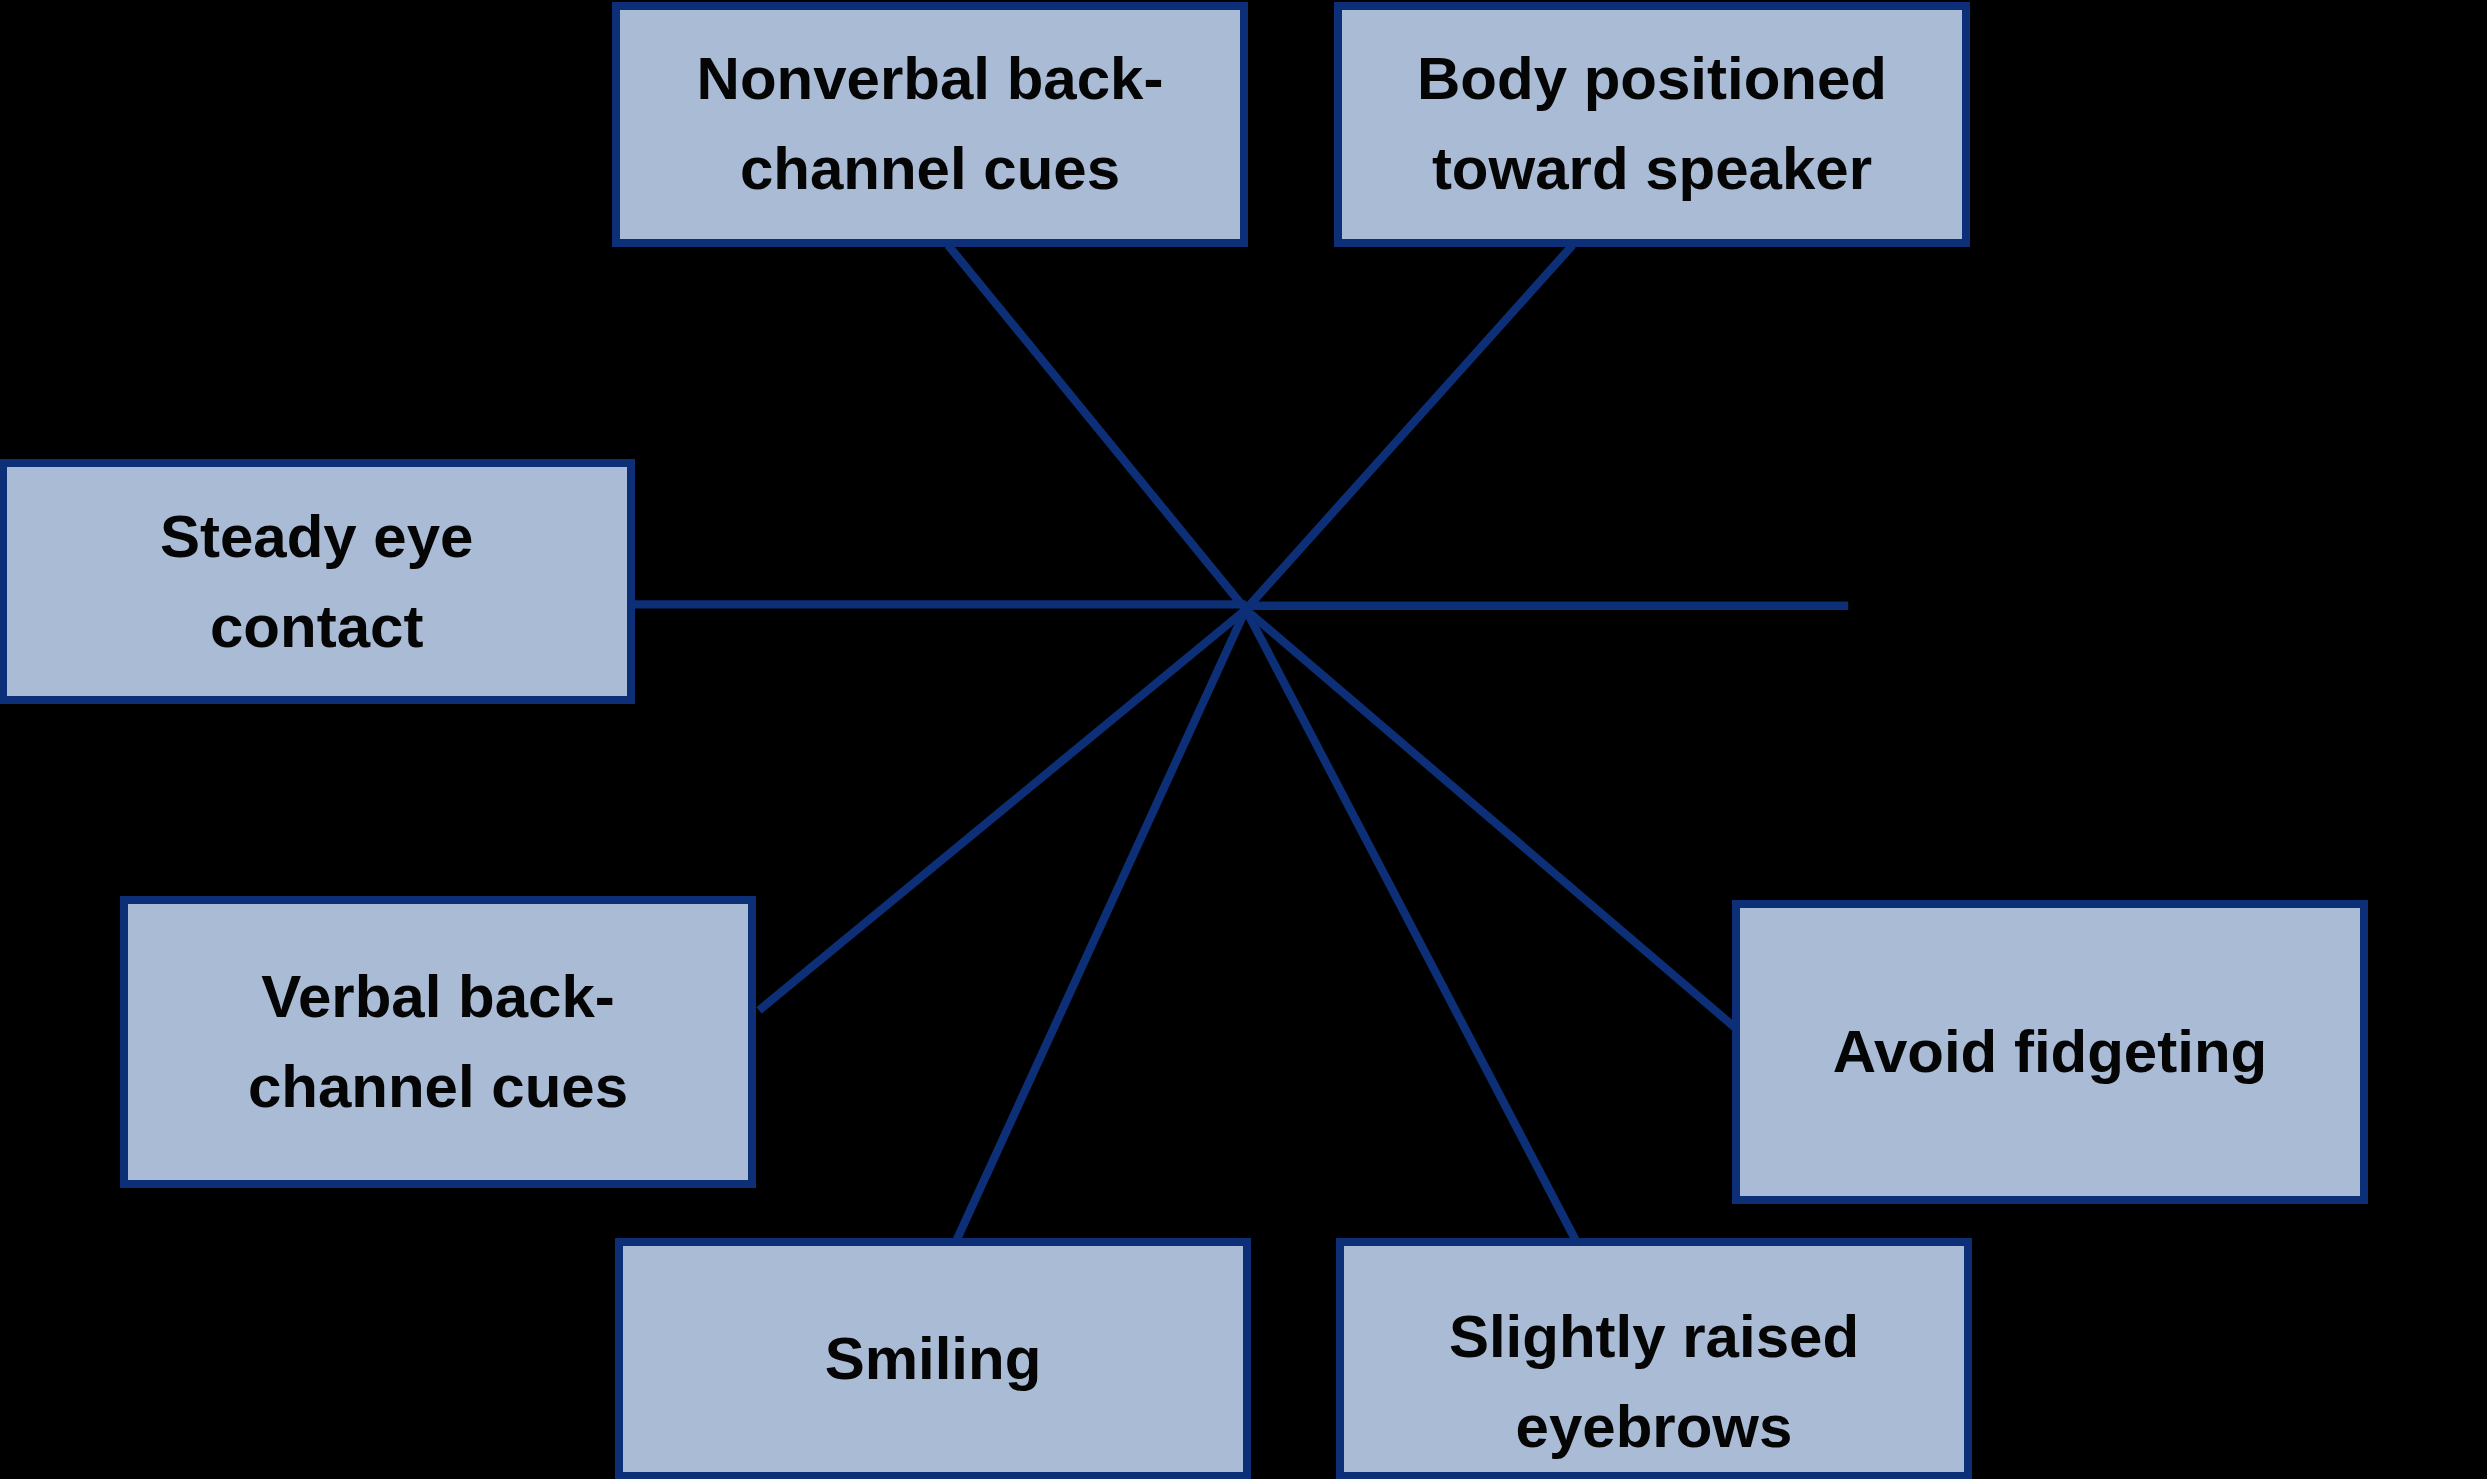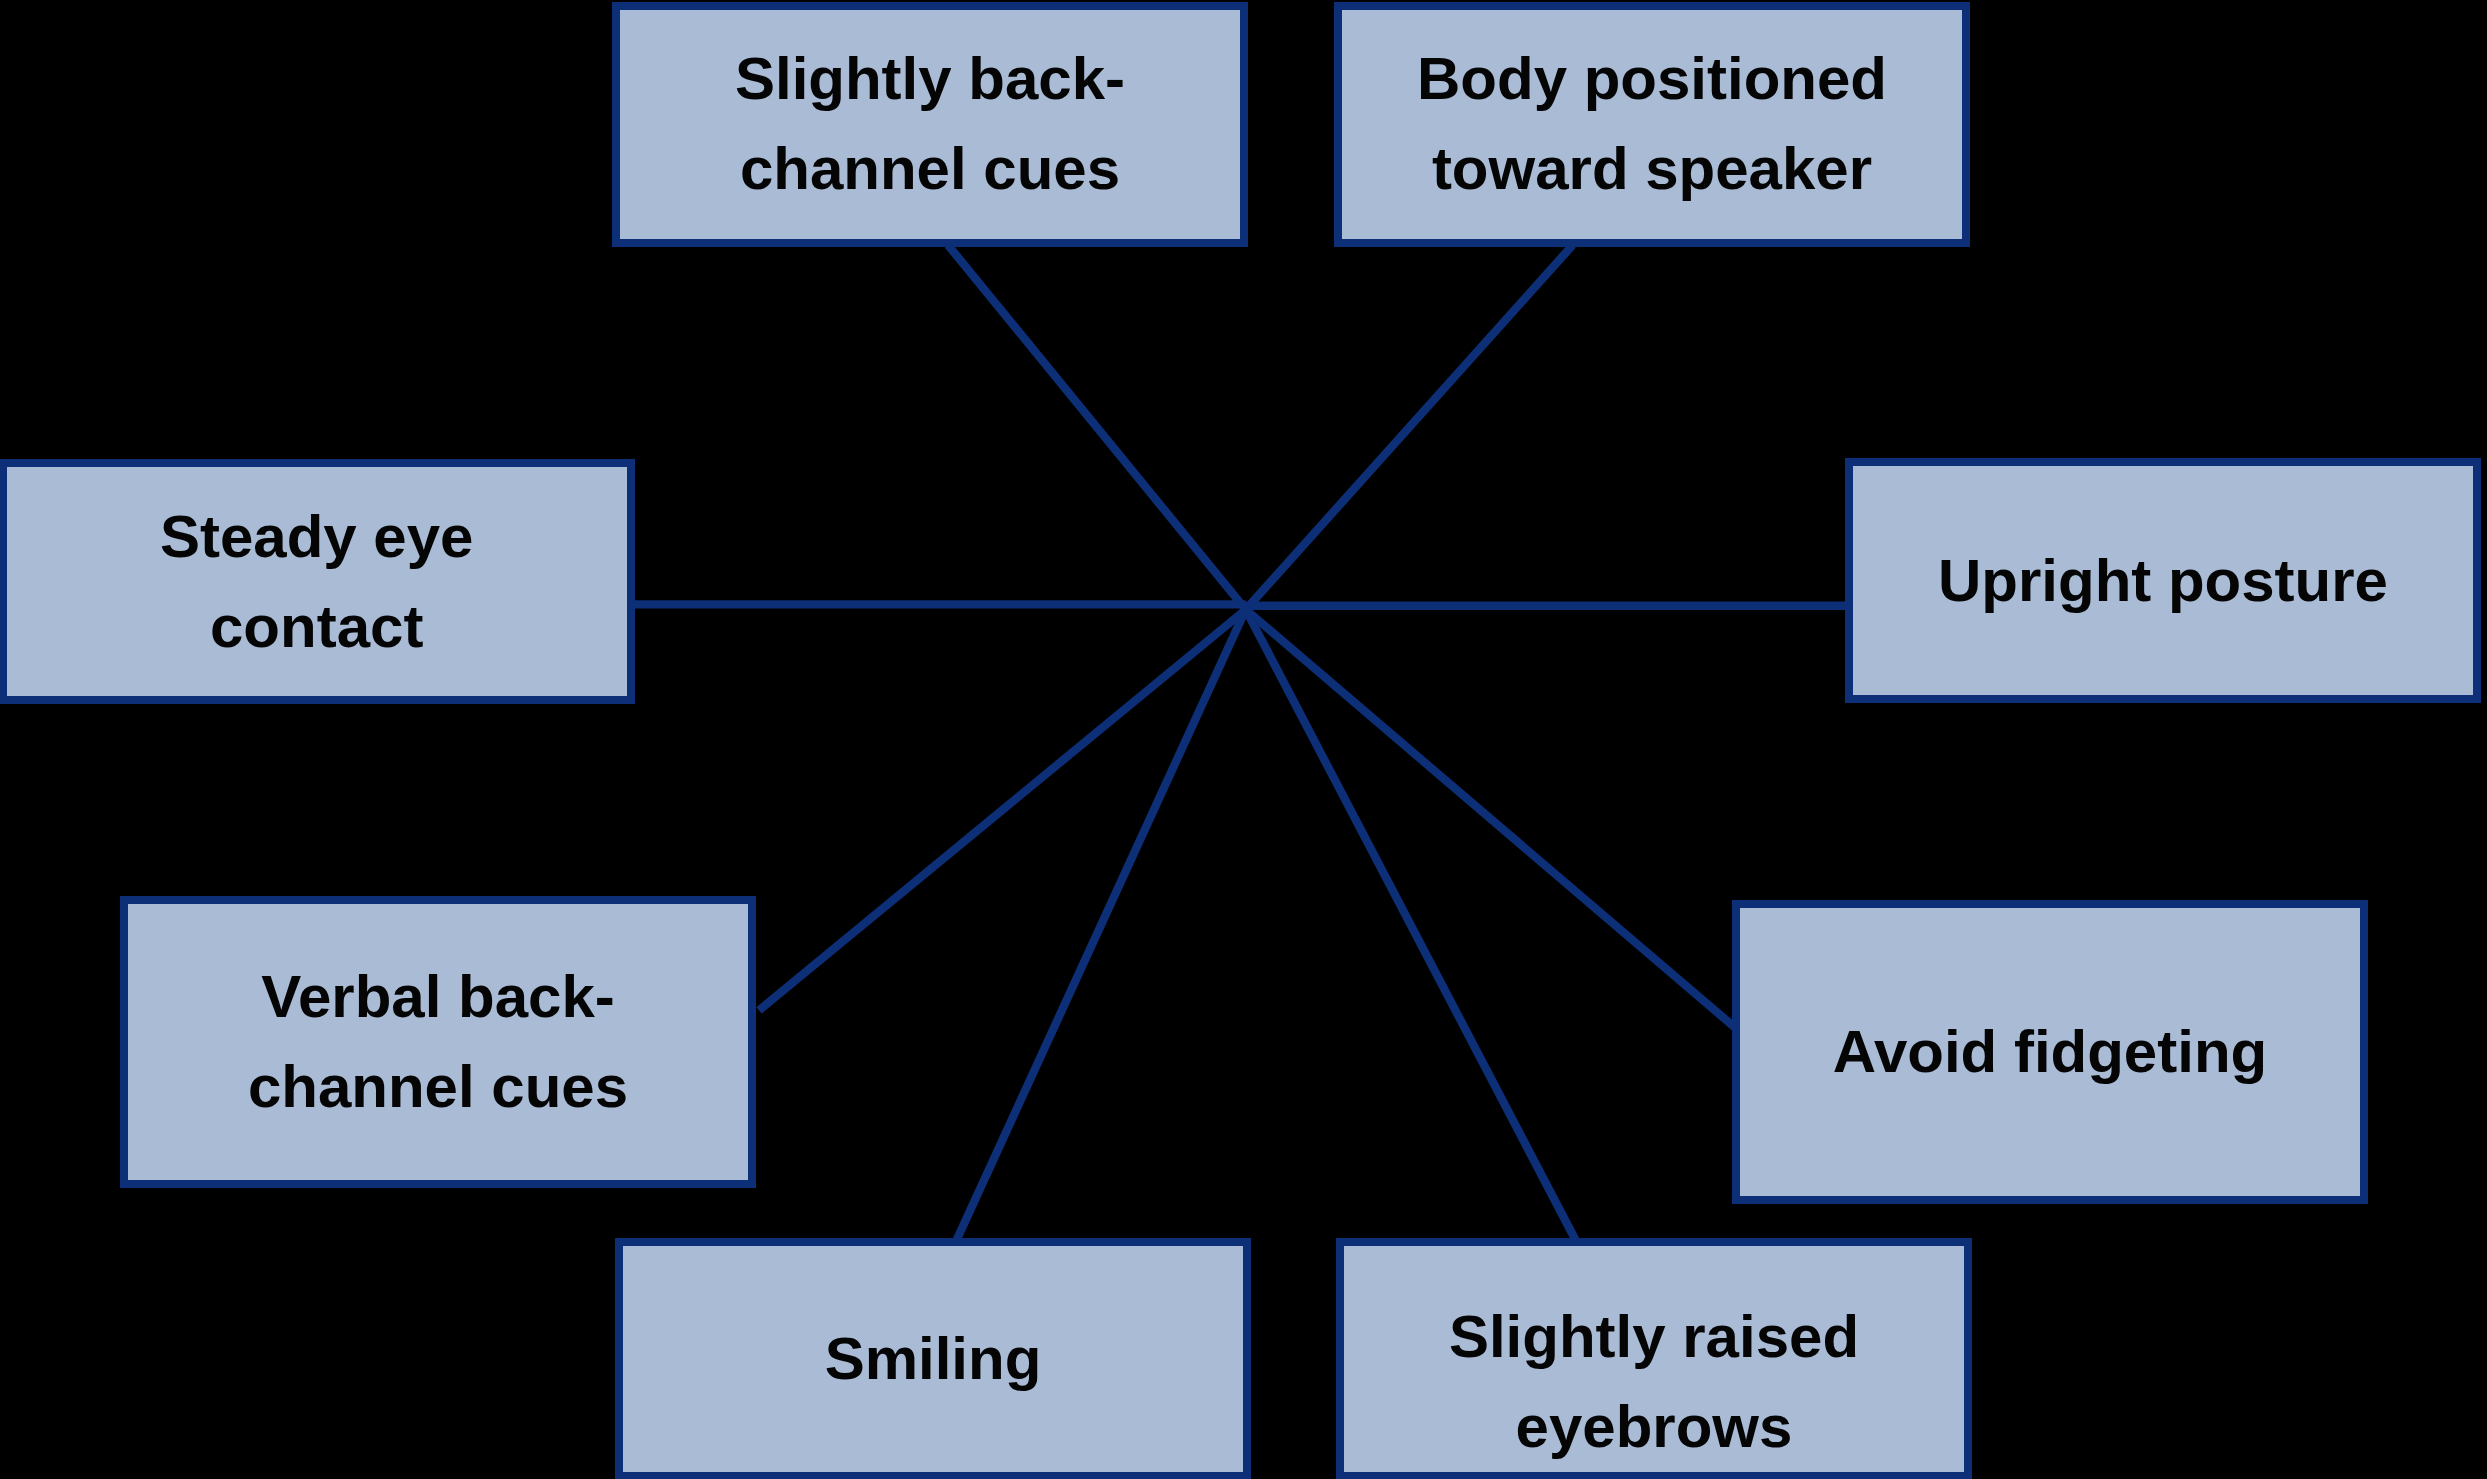--- a/index.html
+++ b/index.html
@@ -67,37 +67,34 @@
     <line x1="1958" y1="958" x2="2472" y2="385" stroke="#0d2f78"></line>
     <line x1="1958" y1="950" x2="995" y2="950" stroke="#0d2f78"></line>
     <line x1="1958" y1="952" x2="2905" y2="952" stroke="#0d2f78"></line>
     <line x1="1958" y1="958" x2="1193" y2="1588" stroke="#0d2f78"></line>
     <line x1="1958" y1="958" x2="2727" y2="1615" stroke="#0d2f78"></line>
     <line x1="1958" y1="958" x2="1503" y2="1950" stroke="#0d2f78"></line>
     <line x1="1958" y1="958" x2="2477" y2="1950" stroke="#0d2f78"></line>
   </svg>
 
   <div class="node" id="node-nonverbal">
-    <span>Slightly back-
+    <span>Nonverbal back-
 channel cues</span>
   </div>
 
   <div class="node" id="node-body">
     <span>Body positioned
 toward speaker</span>
   </div>
 
   <div class="node" id="node-steady">
     <span>Steady eye
 contact</span>
   </div>
 
-  <div class="node" id="node-upright">
-    <span>Upright posture</span>
-  </div>
 
   <div class="node" id="node-verbal">
     <span>Verbal back-
 channel cues</span>
   </div>
 
   <div class="node" id="node-avoid">
     <span>Avoid fidgeting</span>
   </div>
 

